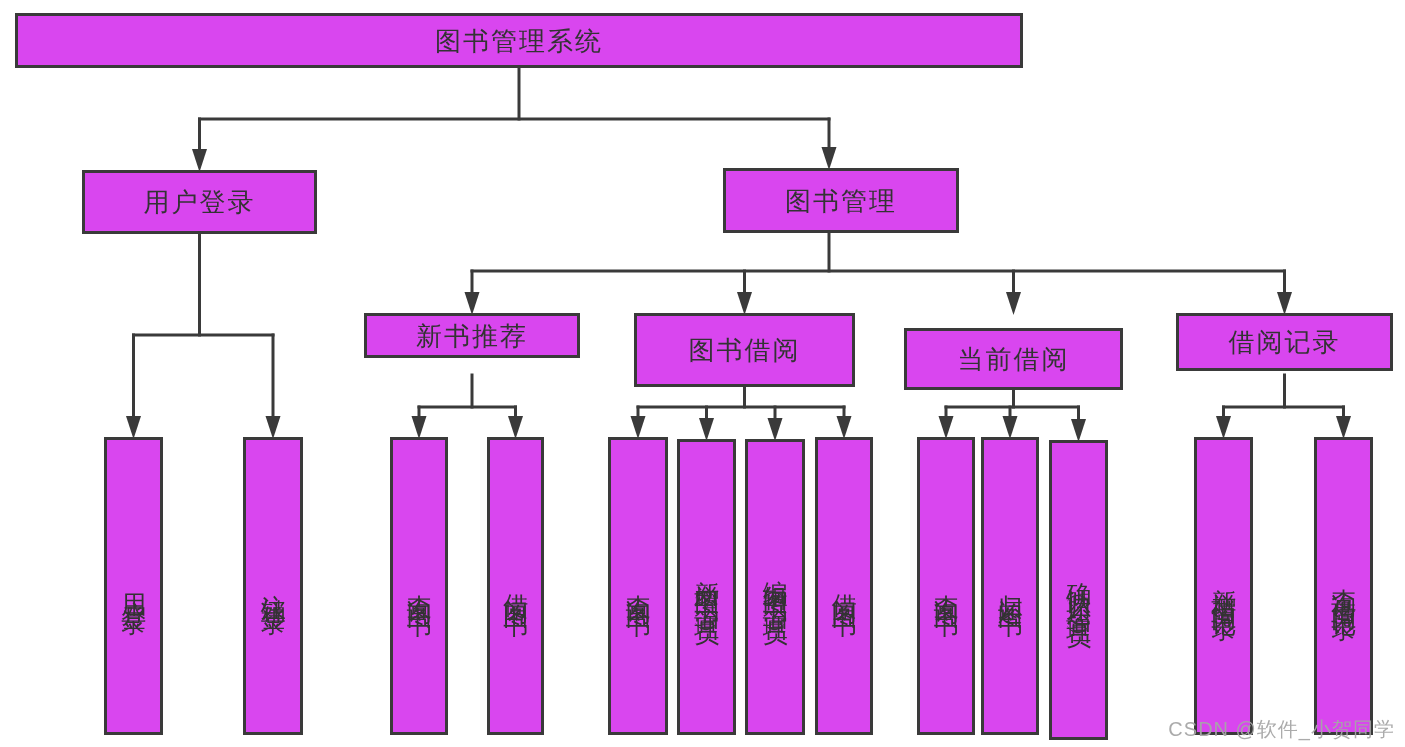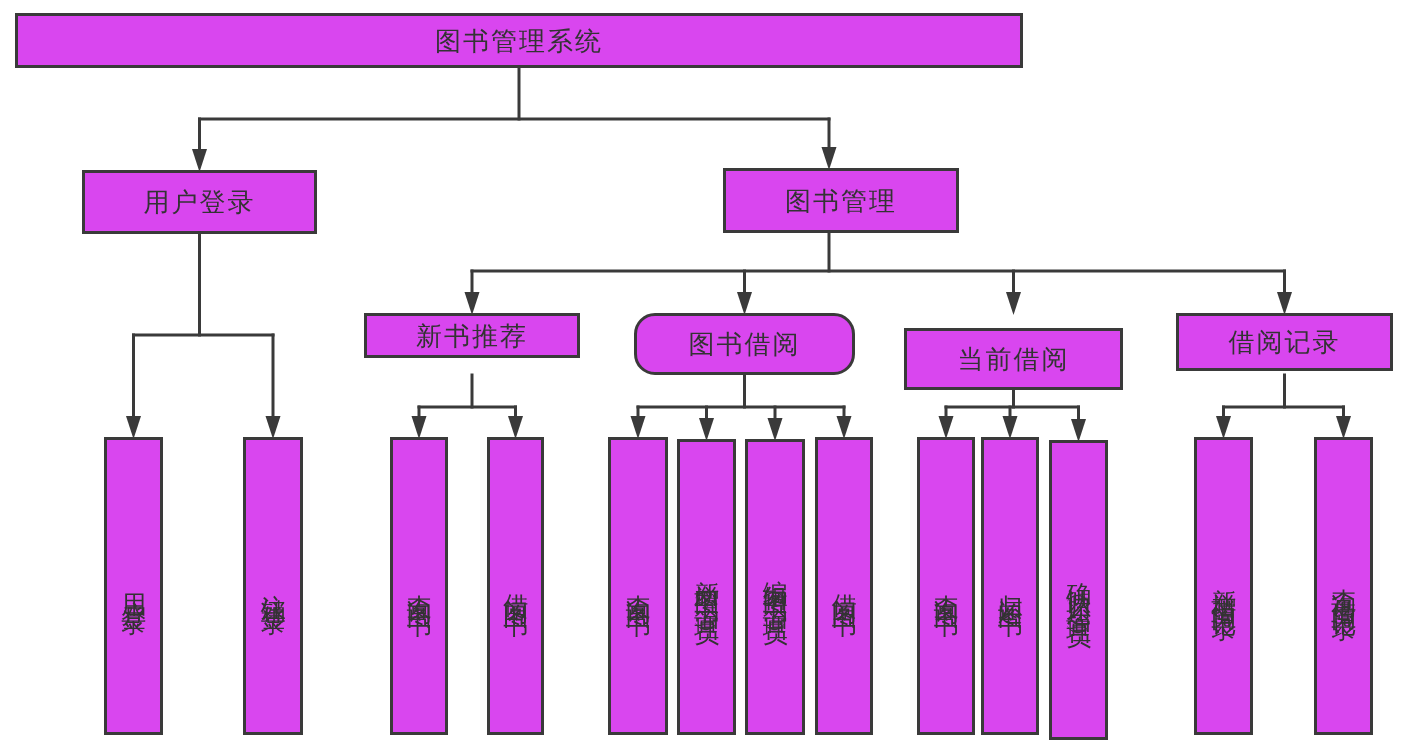--- a/index.html
+++ b/index.html
@@ -112,30 +112,31 @@
       <line x1="1223.5" y1="407" x2="1223.5" y2="416" stroke="#3a3a3a" stroke-width="3" stroke-linecap="square"></line>
       <polygon points="1216,416 1231,416 1223.5,439" fill="#3a3a3a"></polygon>
       <line x1="1343.5" y1="407" x2="1343.5" y2="416" stroke="#3a3a3a" stroke-width="3" stroke-linecap="square"></line>
       <polygon points="1336,416 1351,416 1343.5,439" fill="#3a3a3a"></polygon>
     </svg>
   <div id="nodes">
       <div class="node" style="left: 15px; top: 13px; width: 1008px; height: 55px; border-color: rgb(58, 58, 58); color: rgb(51, 51, 51);">图书管理系统</div>
       <div class="node" style="left: 82px; top: 170px; width: 235px; height: 64px; border-color: rgb(58, 58, 58); color: rgb(51, 51, 51);">用户登录</div>
       <div class="node" style="left: 711px; top: 168px; width: 236px; height: 65px; border-color: rgb(58, 58, 58); color: rgb(51, 51, 51); margin-left: 12px;">图书管理</div>
       <div class="node" style="left: 364px; top: 313px; width: 216px; height: 45px; border-color: rgb(58, 58, 58); color: rgb(51, 51, 51);">新书推荐</div>
-      <div class="node" style="left: 634px; top: 313px; width: 221px; height: 62px; border-color: rgb(58, 58, 58); color: rgb(51, 51, 51); border-radius: 21px;">图书借阅</div>
+      <div class="node" style="left: 634px; top: 313px; width: 221px; height: 74px; border-color: rgb(58, 58, 58); color: rgb(51, 51, 51);">图书借阅</div>
       <div class="node" style="left: 904px; top: 328px; width: 219px; height: 62px; border-color: rgb(58, 58, 58); color: rgb(51, 51, 51);">当前借阅</div>
       <div class="node" style="left: 1176px; top: 313px; width: 217px; height: 58px; border-color: rgb(58, 58, 58); color: rgb(51, 51, 51);">借阅记录</div>
       <div class="node v" style="left: 104px; top: 437px; width: 59px; height: 298px; border-color: rgb(58, 58, 58); color: rgb(51, 51, 51);">用户登录</div>
       <div class="node v" style="left: 243px; top: 437px; width: 60px; height: 298px; border-color: rgb(58, 58, 58); color: rgb(51, 51, 51);">注销登录</div>
       <div class="node v" style="left: 390px; top: 437px; width: 58px; height: 298px; border-color: rgb(58, 58, 58); color: rgb(51, 51, 51);">查询图书</div>
       <div class="node v" style="left: 487px; top: 437px; width: 57px; height: 298px; border-color: rgb(58, 58, 58); color: rgb(51, 51, 51);">借阅图书</div>
       <div class="node v" style="left: 608px; top: 437px; width: 60px; height: 298px; border-color: rgb(58, 58, 58); color: rgb(51, 51, 51);">查询图书</div>
       <div class="node v" style="left: 677px; top: 439px; width: 59px; height: 296px; border-color: rgb(58, 58, 58); color: rgb(51, 51, 51);">新增图书（管理员）</div>
       <div class="node v" style="left: 745px; top: 439px; width: 60px; height: 296px; border-color: rgb(58, 58, 58); color: rgb(51, 51, 51);">编辑图书（管理员）</div>
       <div class="node v" style="left: 815px; top: 437px; width: 58px; height: 298px; border-color: rgb(58, 58, 58); color: rgb(51, 51, 51);">借阅图书</div>
       <div class="node v" style="left: 917px; top: 437px; width: 58px; height: 298px; border-color: rgb(58, 58, 58); color: rgb(51, 51, 51);">查询图书</div>
       <div class="node v" style="left: 981px; top: 437px; width: 58px; height: 298px; border-color: rgb(58, 58, 58); color: rgb(51, 51, 51);">归还图书</div>
       <div class="node v" style="left: 1049px; top: 440px; width: 59px; height: 300px; border-color: rgb(58, 58, 58); color: rgb(51, 51, 51);">确认归还（管理员）</div>
       <div class="node v" style="left: 1194px; top: 437px; width: 59px; height: 298px; border-color: rgb(58, 58, 58); color: rgb(51, 51, 51);">新增借阅记录</div>
       <div class="node v" style="left: 1314px; top: 437px; width: 59px; height: 298px; border-color: rgb(58, 58, 58); color: rgb(51, 51, 51);">查询借阅记录</div>
     </div>
+  <div id="watermark">CSDN @软件_小贺同学</div>
 </div>
 
 </body></html>

